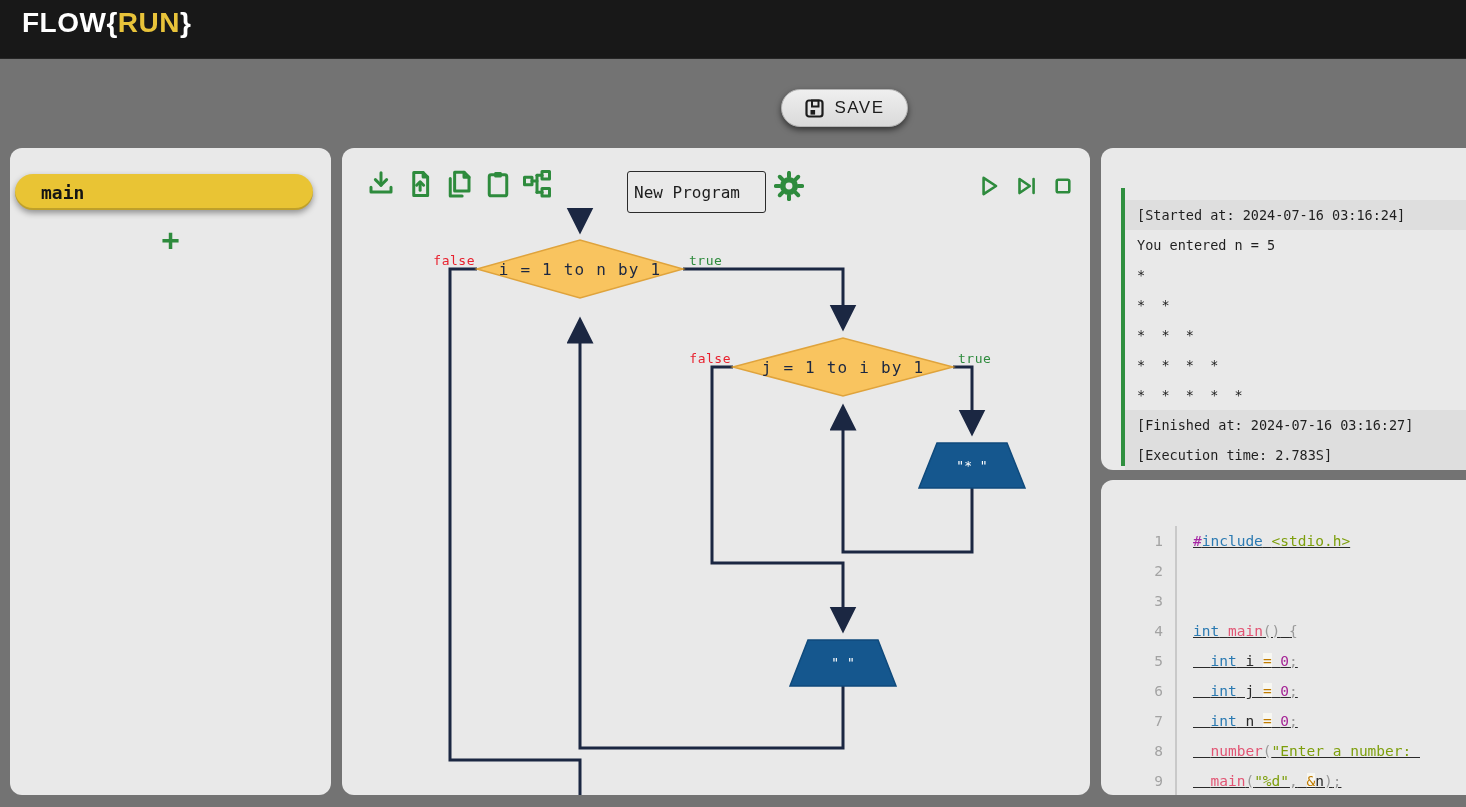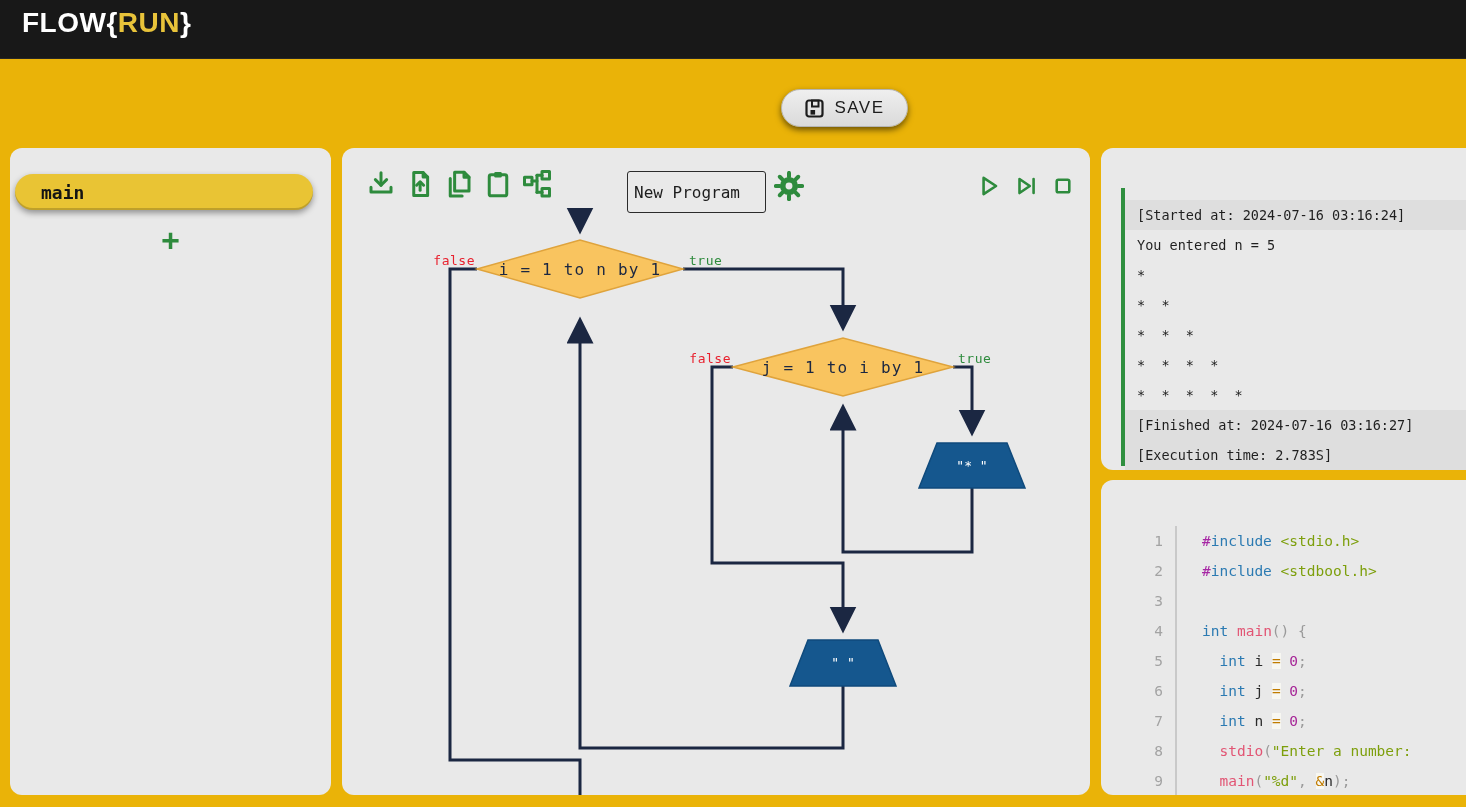--- a/index.html
+++ b/index.html
@@ -1,20 +1,20 @@
 <!DOCTYPE html>
 <html><head>
 <meta charset="utf-8">
 <style>
   * { margin:0; padding:0; box-sizing:border-box; }
   html,body { background:#111; }
   body { font-family:"Liberation Sans", sans-serif; }
   #app {
     position:relative; width:1466px; height:807px; overflow:hidden;
-    background:#eab308;
+    background:#737373;
   }
   
   .topnav { position:absolute; left:0; top:0; width:100%; height:59px;
     background:#181818; border-bottom:1px solid #262626; }
   .logo { position:absolute; left:22px; top:7px; font-size:28px; font-weight:bold;
     letter-spacing:.5px; color:#fff; }
   .logo .run { color:#e8c33a; }
   .navbtns { position:absolute; right:0; top:4px; height:33px; }
   
   .savebtn {
@@ -65,21 +65,21 @@
   .c-row { height:30px; line-height:30px; padding-left:12px; white-space:pre; }
   .c-row.system { background:#dedede; }
   
   .code {
     position:absolute; left:18px; top:46px; right:0; bottom:0; overflow:hidden;
     font-family:"DejaVu Sans Mono", monospace; font-size:14.5px; color:#2a2a2a;
   }
   .code-row { display:flex; height:30px; line-height:30px; }
   .ln { width:58px; padding-right:12px; text-align:right; color:#a3a3a3;
         border-right:2px solid #c9c9c9; flex:none; }
-  .ct { padding-left:25px; white-space:pre; }
+  .ct { padding-left:16px; white-space:pre;text-decoration:underline; }
   .tk-hash { color:#a626a4; }
   .tk-kw   { color:#2b7ab2; }
   .tk-fn   { color:#e25574; }
   .tk-str  { color:#7d9f0c; }
   .tk-op   { color:#c07b00; background:#f7f7f2; }
   .tk-num  { color:#a62697; }
   .tk-pt   { color:#9a9a9a; }
   .tk-pl   { color:#2a2a2a; }
   
   .fc-label { font-family:"DejaVu Sans Mono", monospace; font-size:16px;
@@ -252,21 +252,20 @@
   </div>
 
   <div id="code-p" class="panel">
     <div class="code">
         <div class="code-row">
           <span class="ln">1</span>
           <span class="ct"><span class="tk-hash">#</span><span class="tk-kw">include</span><span class="tk-pl"> </span><span class="tk-str">&lt;stdio.h&gt;</span></span>
         </div>
         <div class="code-row">
           <span class="ln">2</span>
-          <span class="ct"><span class="tk-hash">#</span><span class="tk-kw">include</span><span class="tk-pl"> </span><span class="tk-str">&lt;stdbool.h&gt;</span></span>
         </div>
         <div class="code-row">
           <span class="ln">3</span>
           <span class="ct"></span>
         </div>
         <div class="code-row">
           <span class="ln">4</span>
           <span class="ct"><span class="tk-kw">int</span><span class="tk-pl"> </span><span class="tk-fn">main</span><span class="tk-pt">()</span><span class="tk-pl"> </span><span class="tk-pt">{</span></span>
         </div>
         <div class="code-row">
@@ -276,21 +275,21 @@
         <div class="code-row">
           <span class="ln">6</span>
           <span class="ct"><span class="tk-pl">  </span><span class="tk-kw">int</span><span class="tk-pl"> j </span><span class="tk-op">=</span><span class="tk-pl"> </span><span class="tk-num">0</span><span class="tk-pt">;</span></span>
         </div>
         <div class="code-row">
           <span class="ln">7</span>
           <span class="ct"><span class="tk-pl">  </span><span class="tk-kw">int</span><span class="tk-pl"> n </span><span class="tk-op">=</span><span class="tk-pl"> </span><span class="tk-num">0</span><span class="tk-pt">;</span></span>
         </div>
         <div class="code-row">
           <span class="ln">8</span>
-          <span class="ct"><span class="tk-pl">  </span><span class="tk-fn">stdio</span><span class="tk-pt">(</span><span class="tk-str">"Enter a number: </span></span>
+          <span class="ct"><span class="tk-pl">  </span><span class="tk-fn">number</span><span class="tk-pt">(</span><span class="tk-str">"Enter a number: </span></span>
         </div>
         <div class="code-row">
           <span class="ln">9</span>
           <span class="ct"><span class="tk-pl">  </span><span class="tk-fn">main</span><span class="tk-pt">(</span><span class="tk-str">"%d"</span><span class="tk-pt">,</span><span class="tk-pl"> </span><span class="tk-op">&amp;</span><span class="tk-pl">n</span><span class="tk-pt">)</span><span class="tk-pt">;</span></span>
         </div>
       </div>
   </div>
 
 </div>
 

